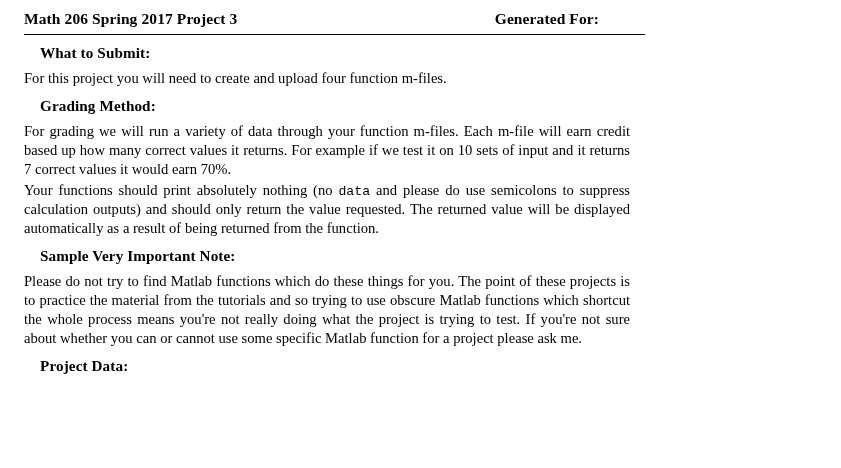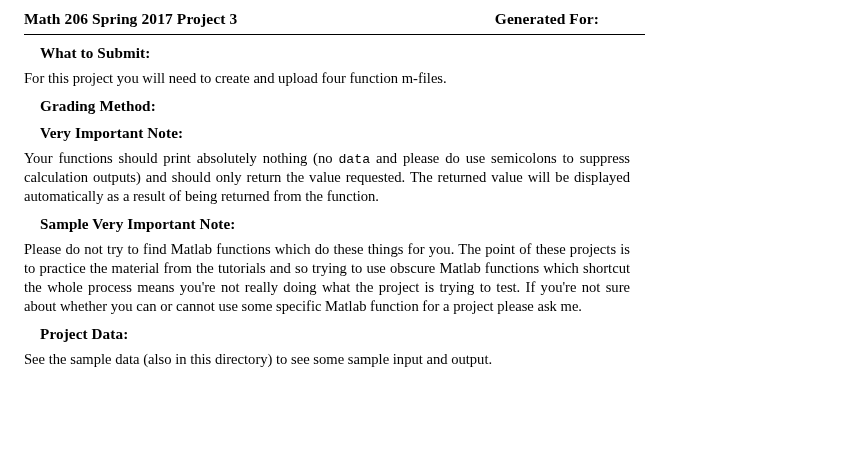--- a/index.html
+++ b/index.html
@@ -82,24 +82,23 @@
   </div>
 
   <div class="rule"></div>
 
   <div class="content">
 
     <h2 class="section">What to Submit:</h2>
     <p class="para">For this project you will need to create and upload four function m-files.</p>
 
     <h2 class="section">Grading Method:</h2>
+    <p class="para">For grading we will run a variety of data through your function m-files. Each m-file will earn credit based up how many correct values it returns. For example if we test it on 10 sets of input and it returns 7 correct values it would earn 70%.</p>
 
-    <h2 class="section">Very Important Note:</h2>
     <p class="para"><span>Your functions should print absolutely nothing (no </span><code class="mono">data</code><span> and please do use semicolons to suppress calculation outputs) and should only return the value requested. The returned value will be displayed automatically as a result of being returned from the function.</span></p>
 
     <h2 class="section">Sample Very Important Note:</h2>
     <p class="para">Please do not try to find Matlab functions which do these things for you. The point of these projects is to practice the material from the tutorials and so trying to use obscure Matlab functions which shortcut the whole process means you're not really doing what the project is trying to test. If you're not sure about whether you can or cannot use some specific Matlab function for a project please ask me.</p>
 
     <h2 class="section">Project Data:</h2>
-    <p class="para">See the sample data (also in this directory) to see some sample input and output.</p>
 
   </div>
 </div>
 
 </body></html>

